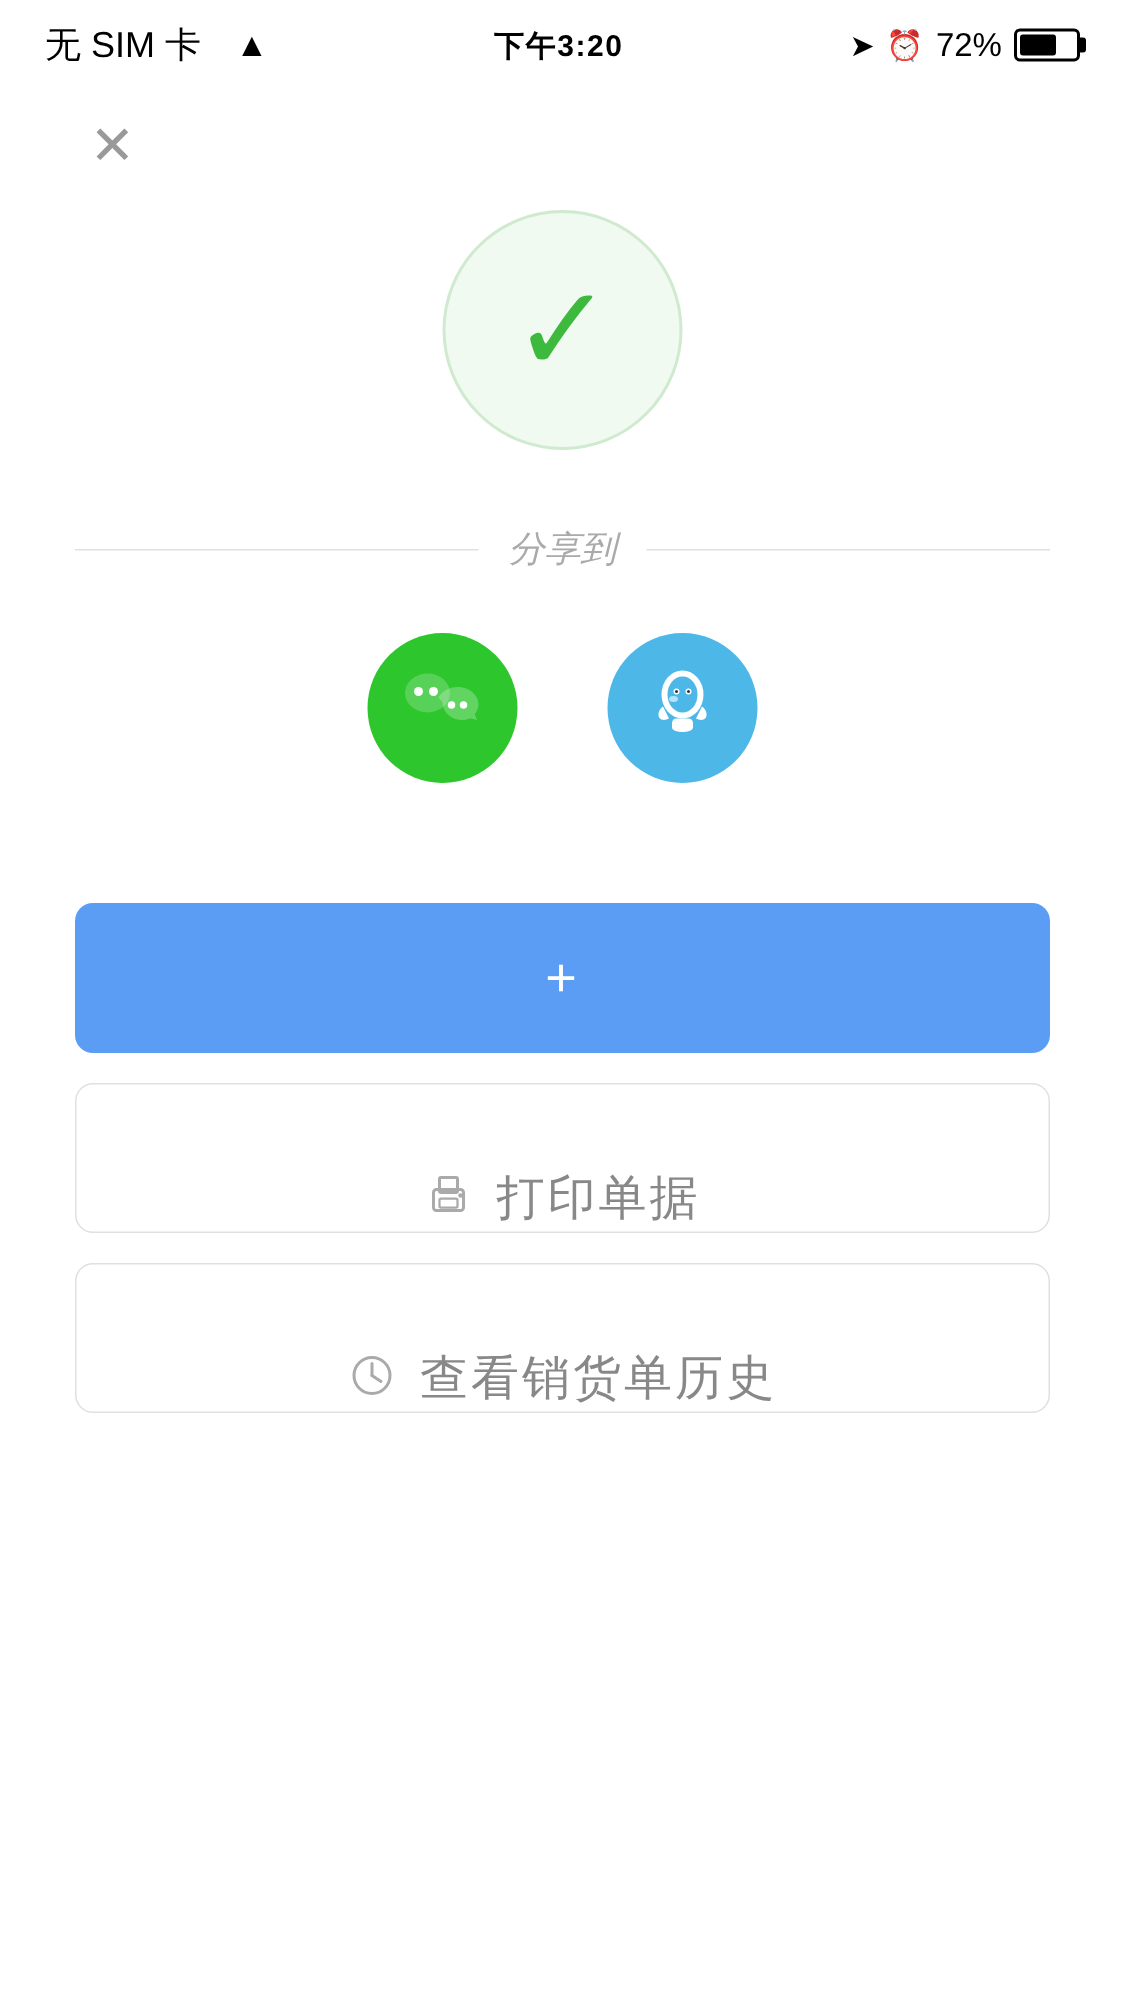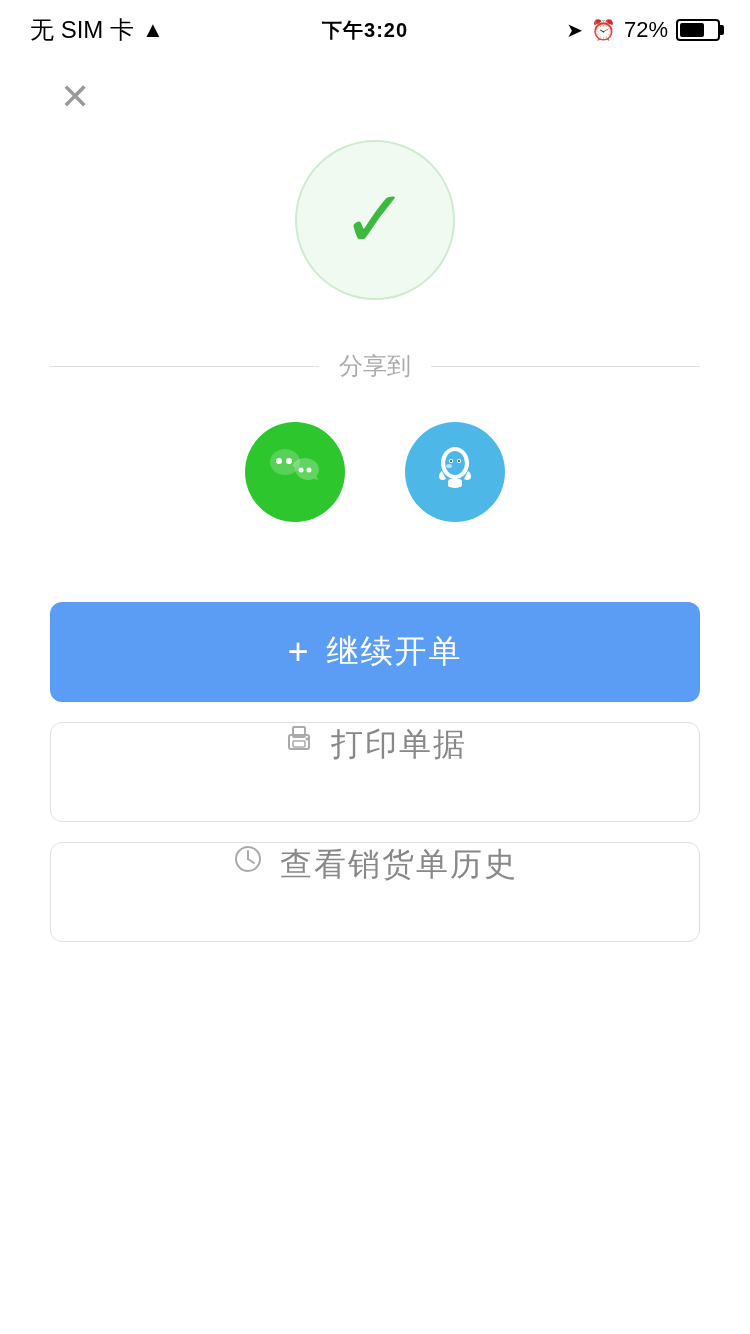--- a/index.html
+++ b/index.html
@@ -20,21 +20,21 @@
       height: 60px;
       display: flex;
       align-items: center;
       justify-content: space-between;
       padding: 0 30px;
       background: #fff;
     }
     .status-left {
       display: flex;
       align-items: center;
-      gap: 8px;
+      gap: 23px;
       font-size: 24px;
       color: #000;
       font-weight: 500;
     }
     .wifi-icon {
       font-size: 22px;
     }
     .status-center {
       font-size: 20px;
       font-weight: 600;
@@ -128,20 +128,21 @@
       color: #333;
       margin-bottom: 60px;
       letter-spacing: 4px;
     }
 
     
     .share-section {
       width: 100%;
       padding: 0 50px;
       margin-bottom: 50px;
+      font-style: italic;
     }
     .share-divider {
       display: flex;
       align-items: center;
       gap: 20px;
       margin-bottom: 40px;
     }
     .divider-line {
       flex: 1;
       height: 1px;
@@ -204,21 +205,21 @@
       font-size: 36px;
       font-weight: 300;
     }
     .btn-secondary {
       width: 100%;
       height: 100px;
       background: #fff;
       border: 1px solid #e0e0e0;
       border-radius: 12px;
       display: flex;
-      align-items: flex-start;
+      align-items: flex-end;
       justify-content: center;
       gap: 16px;
       cursor: pointer;
       font-size: 32px;
       color: #888;
       letter-spacing: 2px;
     }
     .btn-icon {
       font-size: 32px;
       color: #aaa;
@@ -304,21 +305,20 @@
             <rect x="20" y="38" width="14" height="8" rx="3" fill="white"></rect>
           </svg>
         </span>
       </div>
     </div>
   </div>
 
   <div class="action-buttons">
     <button class="btn-primary">
       <span class="plus-icon">+</span>
-      <span>继续开单</span>
     </button>
     <button class="btn-secondary">
       <span class="btn-icon">
         <svg width="32" height="32" viewBox="0 0 32 32" fill="none">
           <rect x="6" y="12" width="20" height="14" rx="2" stroke="#aaa" stroke-width="2" fill="none"></rect>
           <rect x="10" y="4" width="12" height="10" rx="1" stroke="#aaa" stroke-width="2" fill="none"></rect>
           <rect x="10" y="18" width="12" height="6" rx="1" stroke="#aaa" stroke-width="1.5" fill="none"></rect>
           <circle cx="24" cy="16" r="1.5" fill="#aaa"></circle>
         </svg>
       </span>

